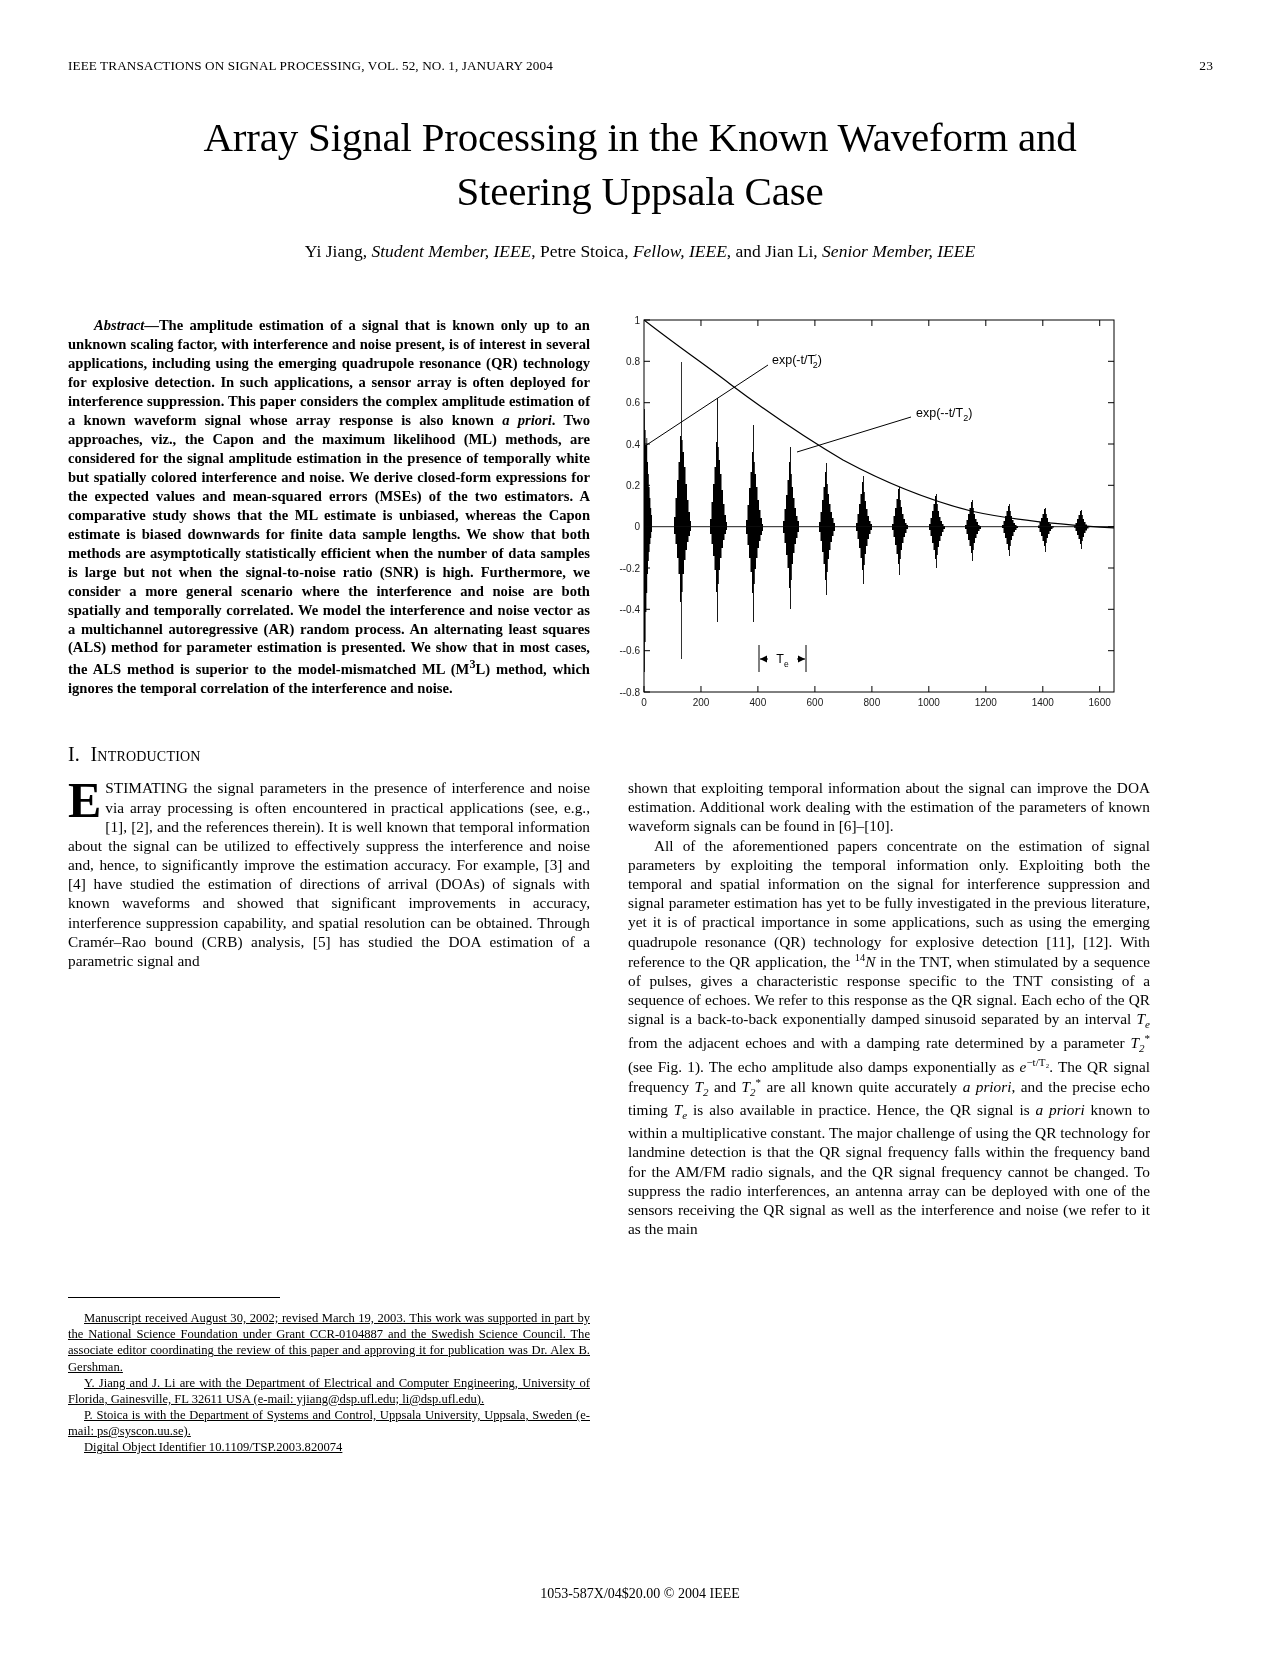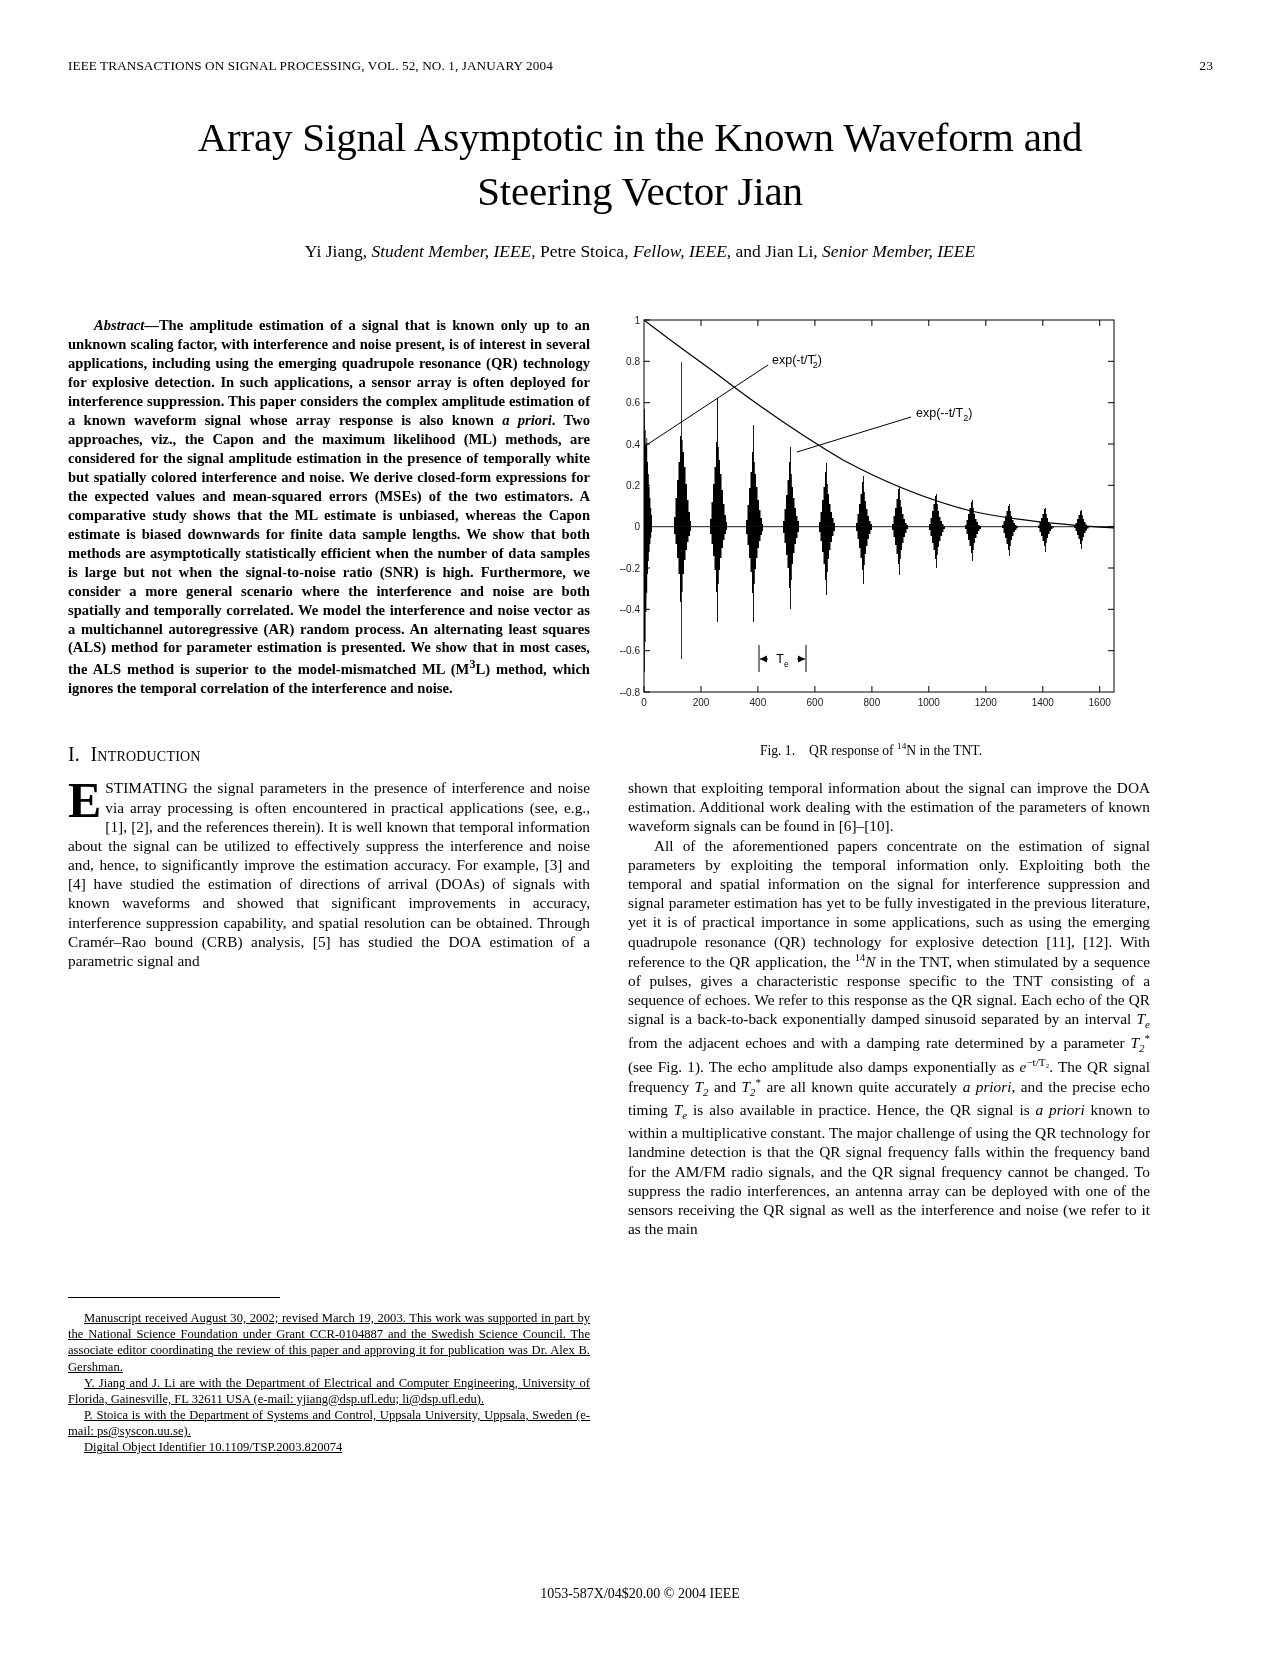--- a/index.html
+++ b/index.html
@@ -175,22 +175,22 @@
 
 <div class="page">
 
   <div class="runhead">
     <span>IEEE TRANSACTIONS ON SIGNAL PROCESSING, VOL. 52, NO. 1, JANUARY 2004</span>
     <span class="folio">23</span>
   </div>
 
   <div class="titleblock">
     <h1 class="title">
-      <span>Array Signal Asymptotic in the Known Waveform and</span><br>
-      <span>Steering Vector Jian</span>
+      <span>Array Signal Processing in the Known Waveform and</span><br>
+      <span>Steering Uppsala Case</span>
     </h1>
     <div class="authors">
       <span>Yi Jiang</span><span>, </span><i>Student Member, IEEE</i><span>, </span><span>Petre Stoica</span><span>, </span><i>Fellow, IEEE</i><span>, </span><span>and</span><span> </span><span>Jian Li</span><span>, </span><i>Senior Member, IEEE</i>
     </div>
   </div>
 
   <div class="col col-left">
 
     <p class="abstract"><i>Abstract</i><span>—</span><span>The amplitude estimation of a signal that is known only up to an unknown scaling factor, with interference and noise present, is of interest in several applications, including using the emerging quadrupole resonance (QR) technology for explosive detection. In such applications, a sensor array is often deployed for interference suppression. This paper considers the complex amplitude estimation of a known waveform signal whose array response is also known </span><i>a priori</i><span>. Two approaches, viz., the Capon and the maximum likelihood (ML) methods, are considered for the signal amplitude estimation in the presence of temporally white but spatially colored interference and noise. We derive closed-form expressions for the expected values and mean-squared errors (MSEs) of the two estimators. A comparative study shows that the ML estimate is unbiased, whereas the Capon estimate is biased downwards for finite data sample lengths. We show that both methods are asymptotically statistically efficient when the number of data samples is large but not when the signal-to-noise ratio (SNR) is high. Furthermore, we consider a more general scenario where the interference and noise are both spatially and temporally correlated. We model the interference and noise vector as a multichannel autoregressive (AR) random process. An alternating least squares (ALS) method for parameter estimation is presented. We show that in most cases, the ALS method is superior to the model-mismatched ML (M</span><sup>3</sup><span>L) method, which ignores the temporal correlation of the interference and noise.</span></p>
 
@@ -390,23 +390,20 @@
         <text x="166.5" y="351" font-family="Liberation Sans, sans-serif" font-size="12.5" text-anchor="middle" stroke="none" fill="#000">
           T<tspan dy="3.5" font-size="8.5">e</tspan>
         </text>
         <rect x="152" y="338" width="29" height="17" fill="#fff" stroke="none"></rect>
         <text x="166.5" y="351" font-family="Liberation Sans, sans-serif" font-size="12.5" text-anchor="middle" stroke="none" fill="#000">
           T<tspan dy="3.5" font-size="8.5">e</tspan>
         </text>
       </g>
     </svg>
 
-    <div class="figcap">
-      <span class="lbl">Fig. 1.</span><span>QR response of </span><sup class="iso">14</sup><span>N</span><span> in the TNT.</span>
-    </div>
   </div>
 
   <div class="col col-right" style="top:778px;">
     <p class="body noindent">shown that exploiting temporal information about the signal can improve the DOA estimation. Additional work dealing with the estimation of the parameters of known waveform signals can be found in [6]–[10].</p>
 
     <p class="body"><span>All of the aforementioned papers concentrate on the estimation of signal parameters by exploiting the temporal information only. Exploiting both the temporal and spatial information on the signal for interference suppression and signal parameter estimation has yet to be fully investigated in the previous literature, yet it is of practical importance in some applications, such as using the emerging quadrupole resonance (QR) technology for explosive detection [11], [12]. With reference to the QR application, the </span><sup class="iso">14</sup><span class="mi">N</span><span> in the TNT, when stimulated by a sequence of pulses, gives a characteristic response specific to the TNT consisting of a sequence of echoes. We refer to this response as the QR signal. Each echo of the QR signal is a back-to-back exponentially damped sinusoid separated by an interval </span><span class="mi">T</span><span class="msub">e</span><span> from the adjacent echoes and with a damping rate determined by a parameter </span><span class="mi">T</span><span class="msub">2</span><span class="msup">*</span><span> (see Fig. 1). The echo amplitude also damps exponentially as </span><span class="mi">e</span><span class="msup">−t/T₂</span><span>. The QR signal frequency </span><span class="mi">T</span><span class="msub">2</span><span> and </span><span class="mi">T</span><span class="msub">2</span><span class="msup">*</span><span> are all known quite accurately </span><i>a priori</i><span>, and the precise echo timing </span><span class="mi">T</span><span class="msub">e</span><span> is also available in practice. Hence, the QR signal is </span><i>a priori</i><span> known to within a multiplicative constant. The major challenge of using the QR technology for landmine detection is that the QR signal frequency falls within the frequency band for the AM/FM radio signals, and the QR signal frequency cannot be changed. To suppress the radio interferences, an antenna array can be deployed with one of the sensors receiving the QR signal as well as the interference and noise (we refer to it as the main</span></p>
   </div>
 
   <div class="copyright">1053-587X/04$20.00 © 2004 IEEE</div>
 

